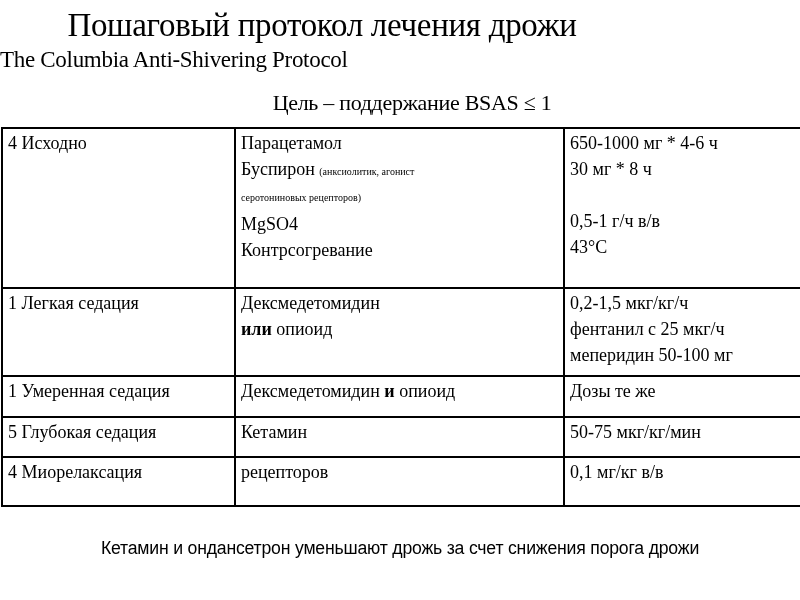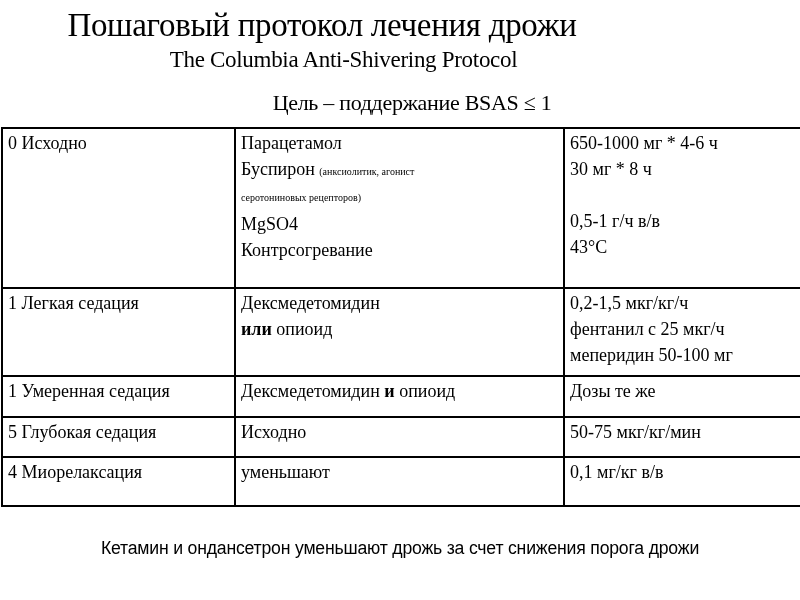--- a/index.html
+++ b/index.html
@@ -23,21 +23,21 @@
       text-align: center;
       font-size: 33px;
       line-height: 40px;
       letter-spacing: -0.3px;
     }
     .subtitle {
       position: absolute;
       left: 0;
       width: 687px;
       top: 45px;
-      text-align: center;
+      text-align: left;
       font-size: 23px;
       line-height: 30px;
       letter-spacing: -0.3px;
     }
     .goal {
       position: absolute;
       left: 12px;
       width: 800px;
       top: 88px;
       text-align: center;
@@ -92,21 +92,21 @@
 <body>
 
 <div class="title">Пошаговый протокол лечения дрожи</div>
 <div class="subtitle">The Columbia Anti-Shivering Protocol</div>
 <div class="goal">Цель – поддержание BSAS ≤ 1</div>
 
 <table class="protocol">
   <tbody>
     <tr class="row0">
       <td class="c1">
-        <span class="line">0 Исходно</span>
+        <span class="line">4 Исходно</span>
       </td>
       <td class="c2">
         <span class="line">Парацетамол</span>
         <span class="line"><span>Буспирон </span><span class="small">(анксиолитик, агонист</span></span>
         <span class="line small">серотониновых рецепторов)</span>
         <span class="line">MgSO4</span>
         <span class="line">Контрсогревание</span>
       </td>
       <td class="c3">
         <span class="line">650-1000 мг * 4-6 ч</span>
@@ -139,32 +139,32 @@
       </td>
       <td class="c3">
         <span class="line">Дозы те же</span>
       </td>
     </tr>
     <tr class="row3">
       <td class="c1">
         <span class="line">5 Глубокая седация</span>
       </td>
       <td class="c2">
-        <span class="line">Исходно</span>
+        <span class="line">Кетамин</span>
       </td>
       <td class="c3">
         <span class="line">50-75 мкг/кг/мин</span>
       </td>
     </tr>
     <tr class="row4">
       <td class="c1">
         <span class="line">4 Миорелаксация</span>
       </td>
       <td class="c2">
-        <span class="line">уменьшают</span>
+        <span class="line">рецепторов</span>
       </td>
       <td class="c3">
         <span class="line">0,1 мг/кг в/в</span>
       </td>
     </tr>
   </tbody>
 </table>
 
 <div class="footer">Кетамин и ондансетрон уменьшают дрожь за счет снижения порога дрожи</div>
 

